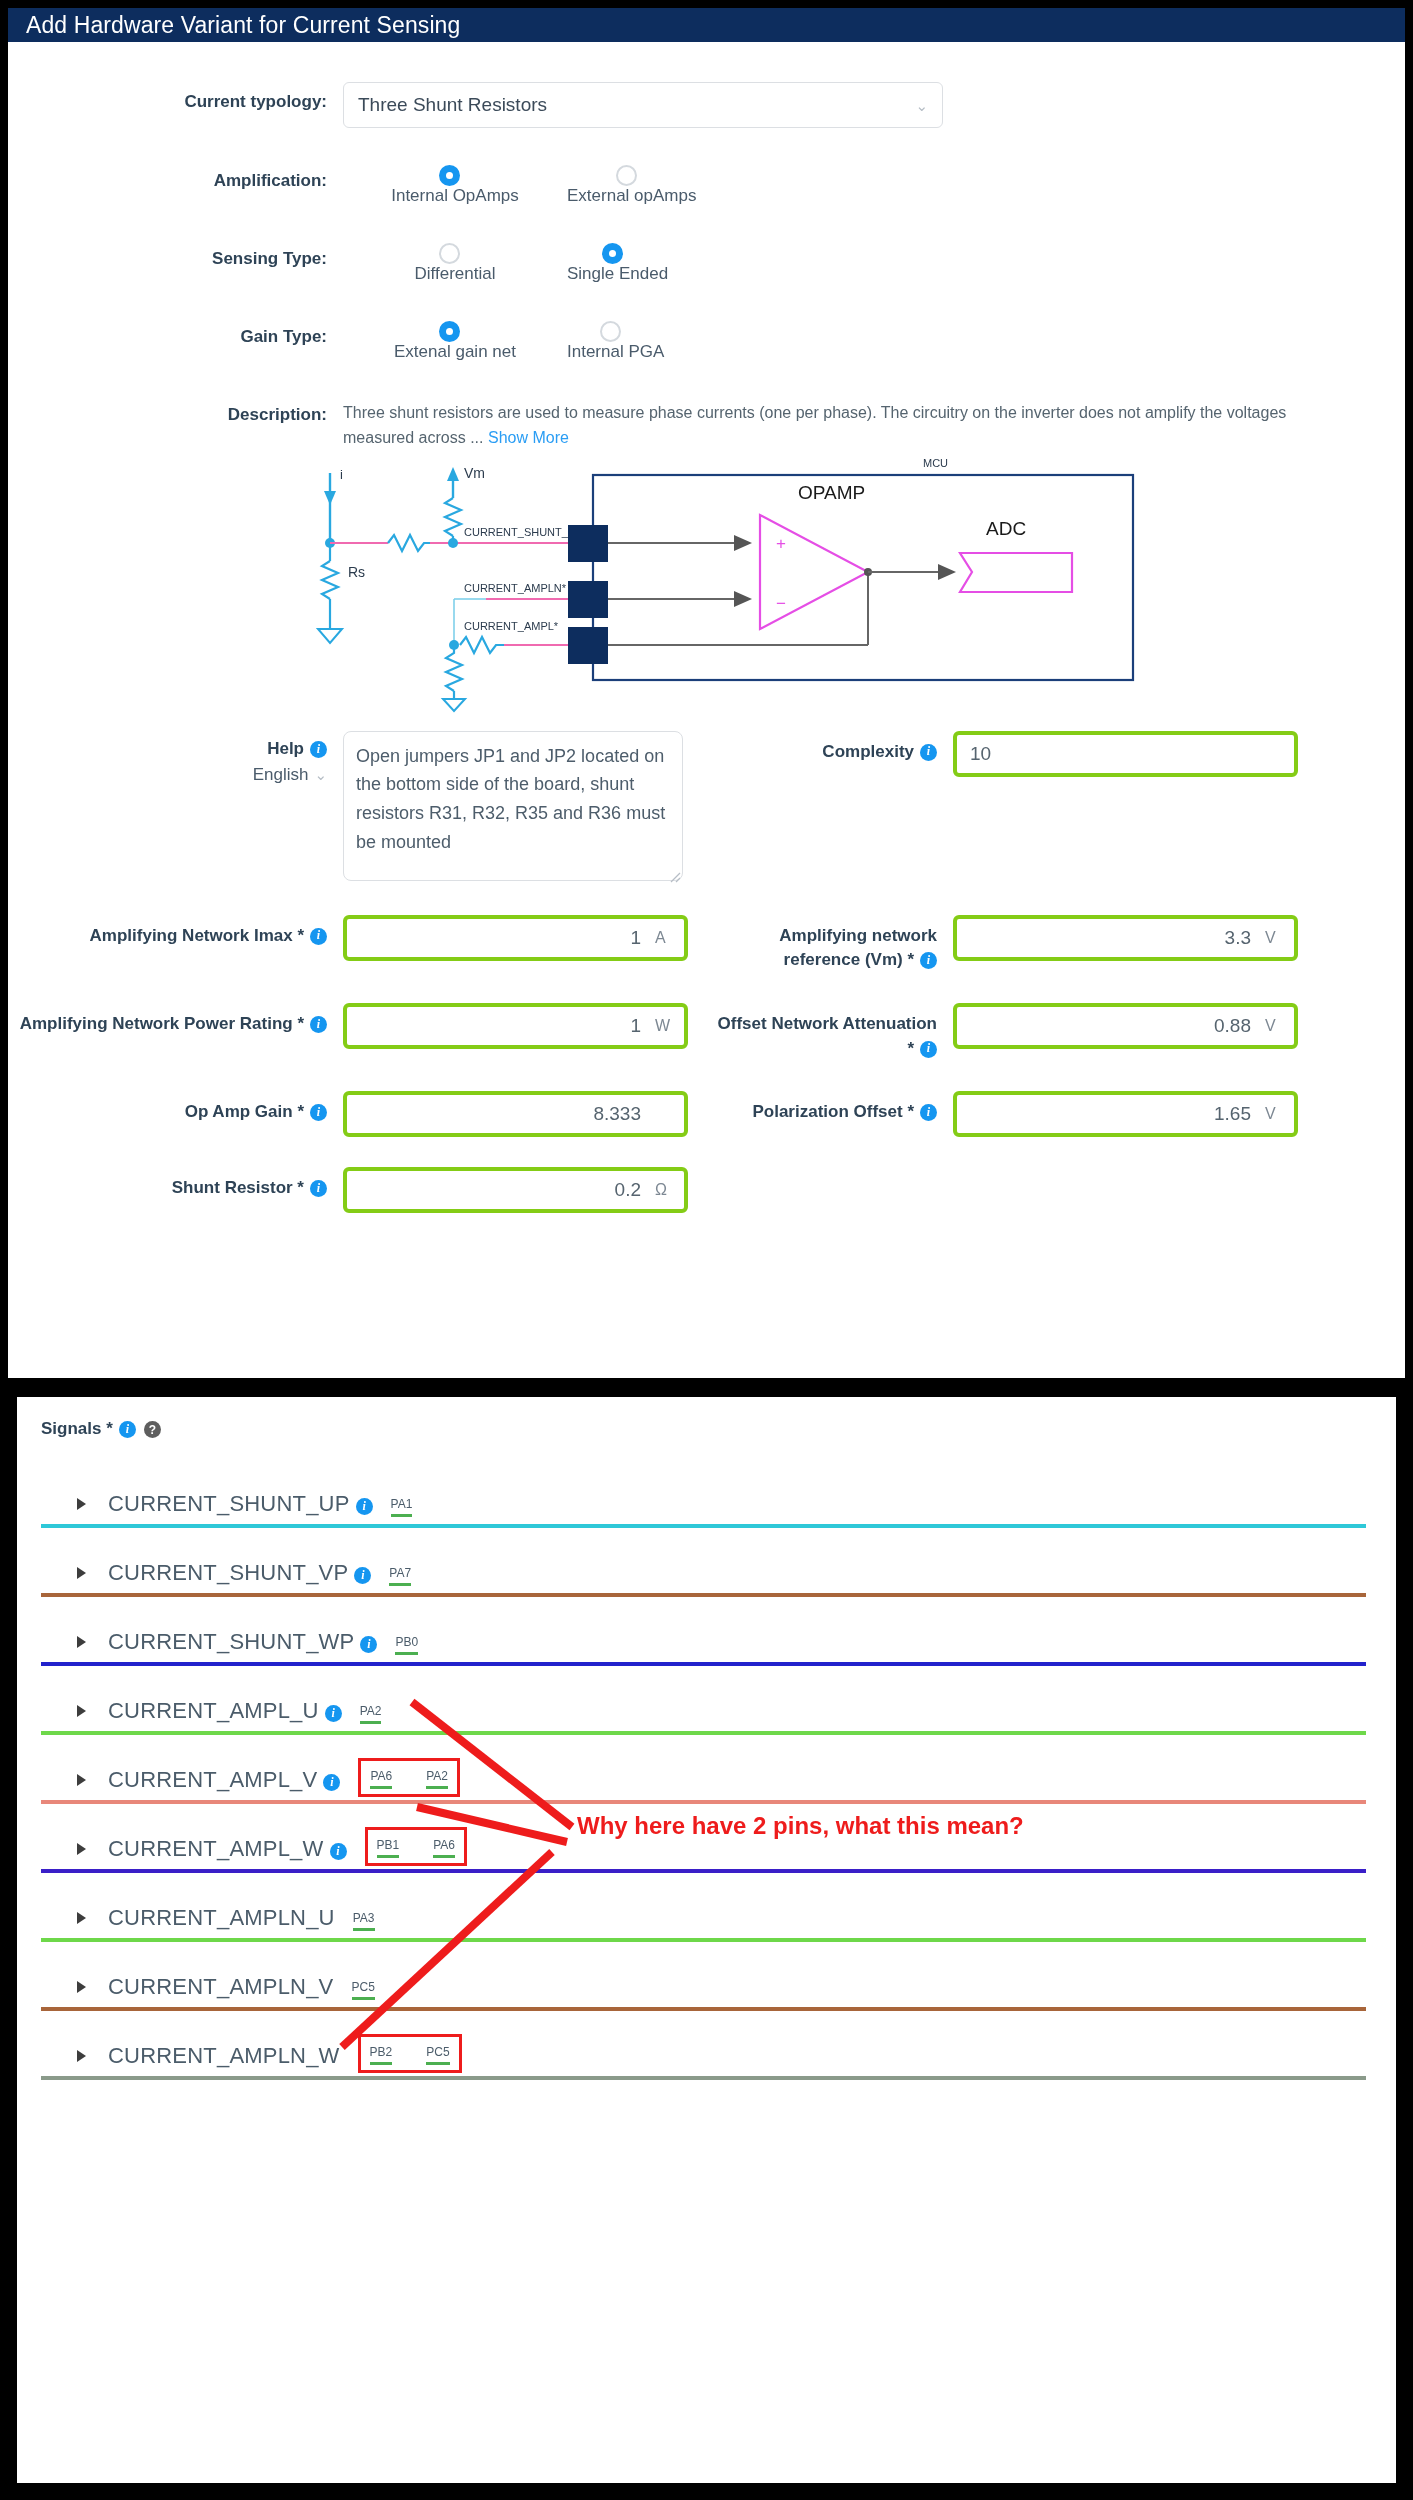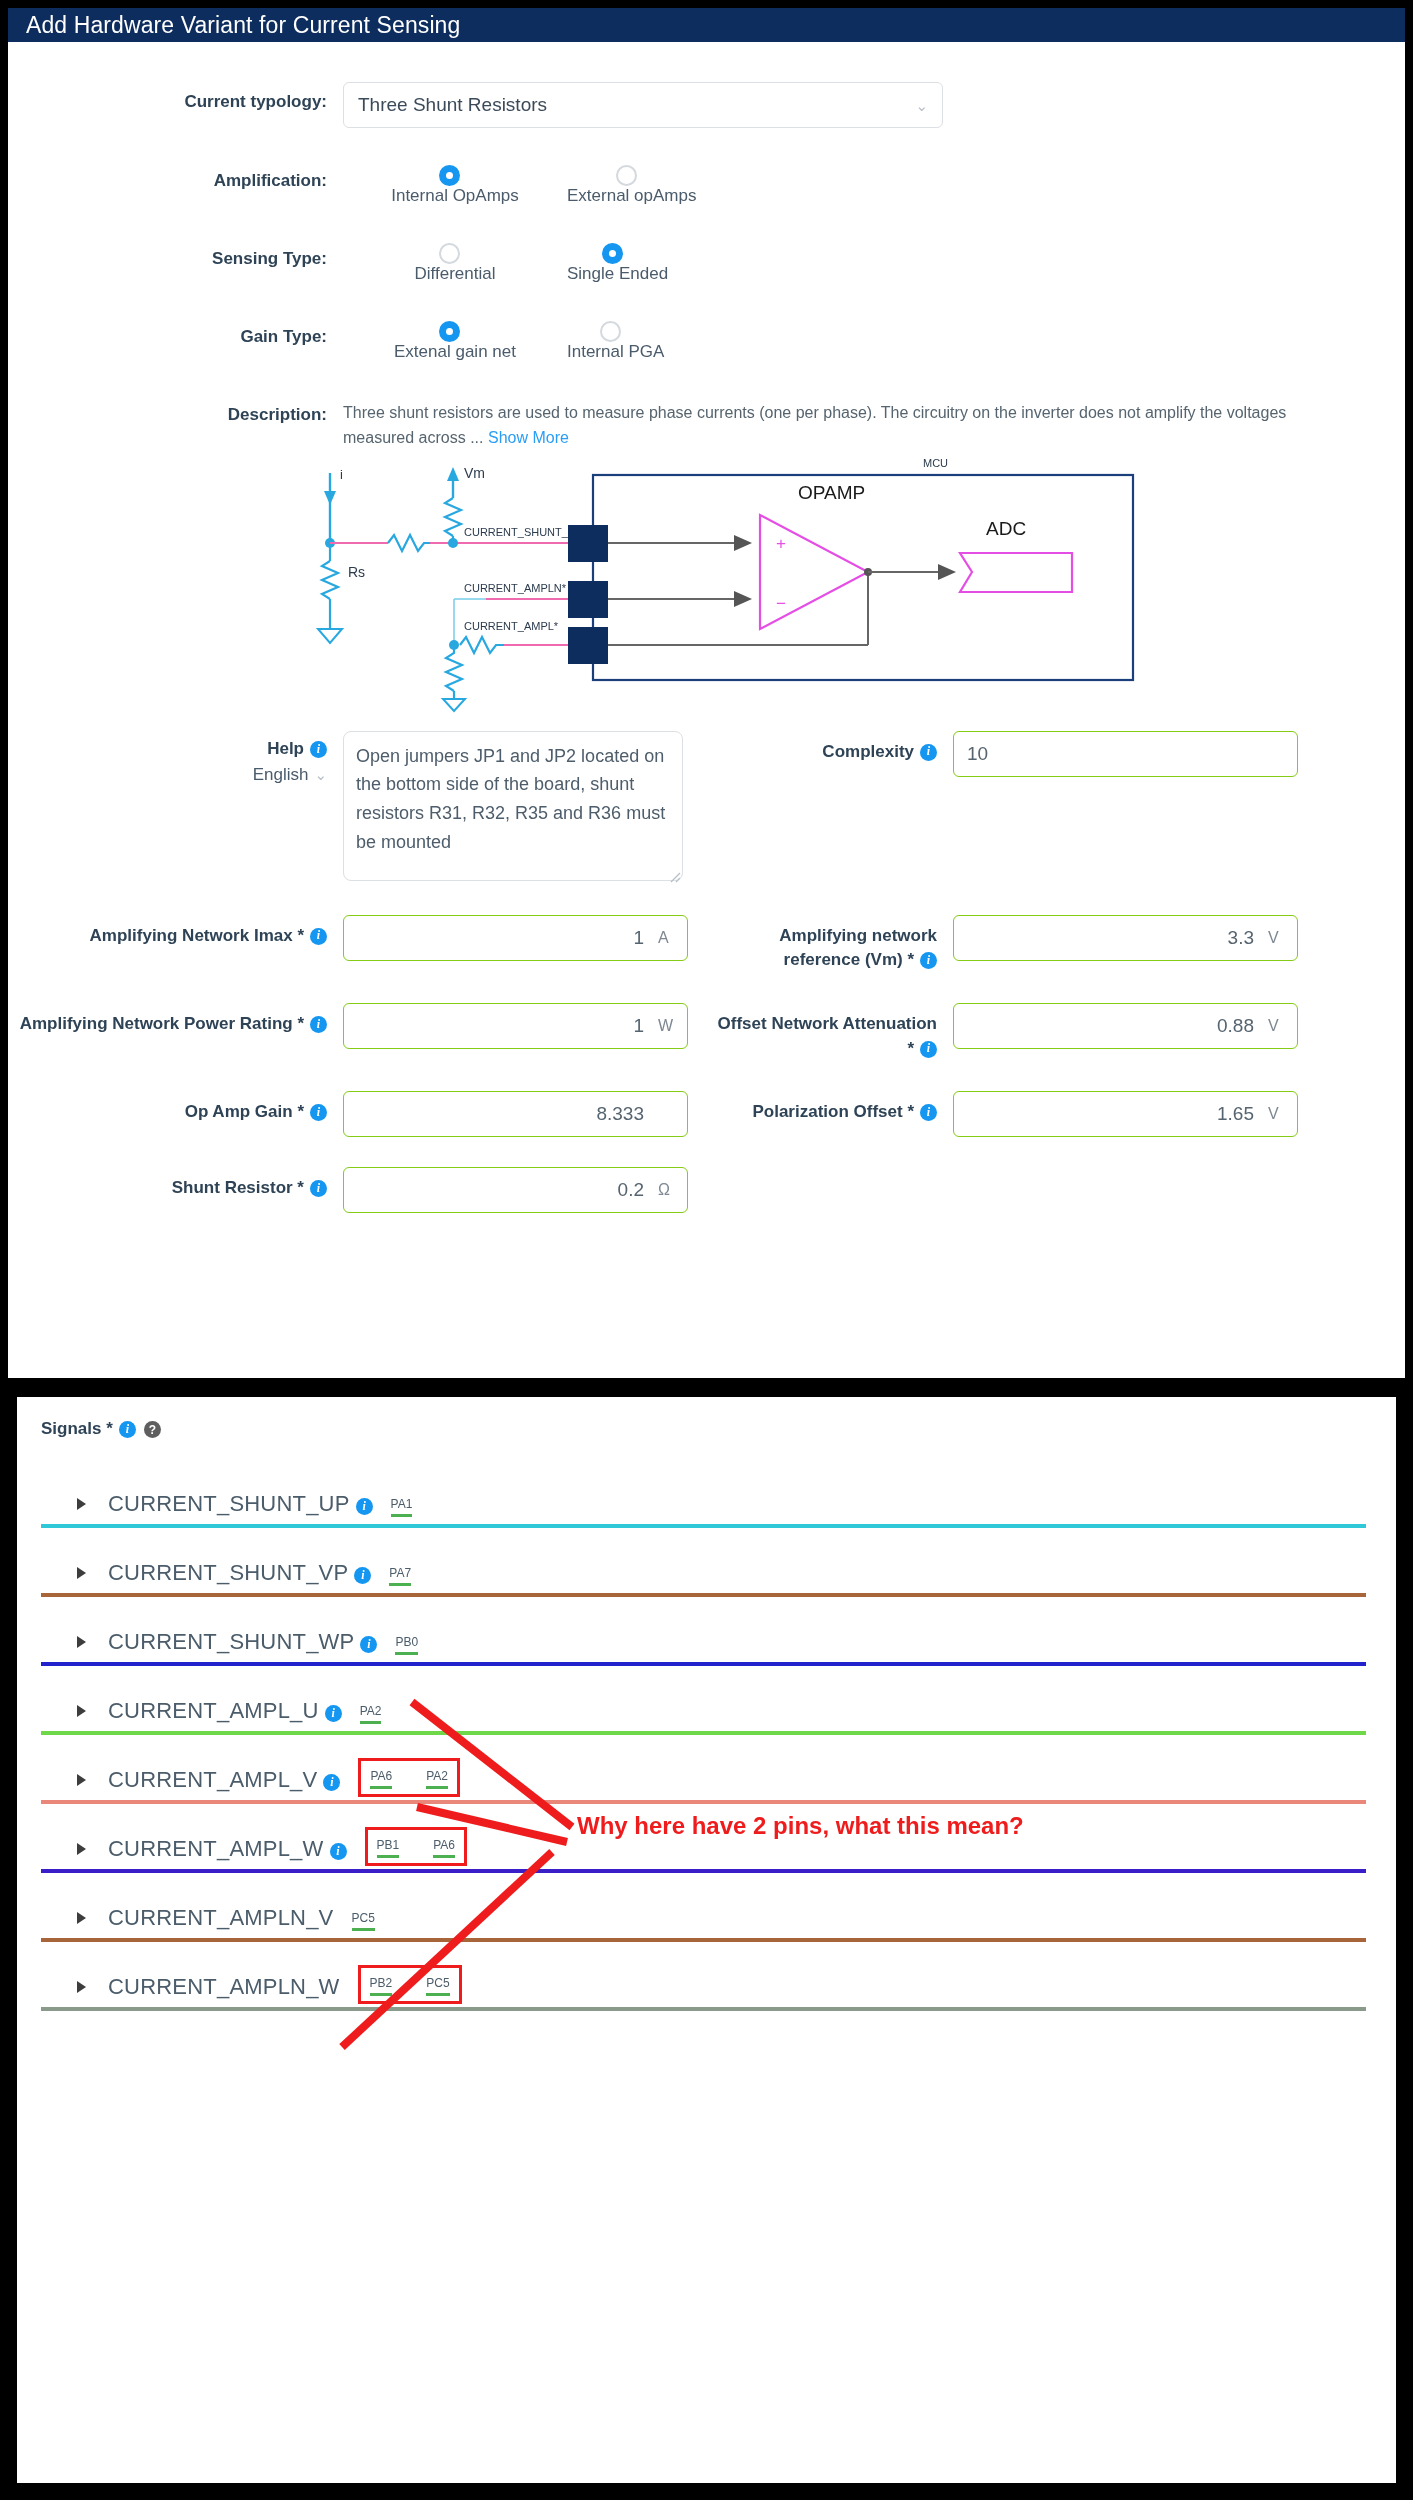--- a/index.html
+++ b/index.html
@@ -126,21 +126,21 @@
     position: absolute; right: 2px; bottom: 2px;
   }
 
   .lbl-r {
     width: 245px; text-align: right; padding-right: 16px;
     font-size: 17px; font-weight: bold; color: #2e4356; padding-top: 9px;
     line-height: 1.45;
   }
   .inp {
     width: 275px; height: 46px;
-    border: 1px solid #84cc16; border-radius: 6px;
+    border: 4px solid #84cc16; border-radius: 6px;
     display: flex; align-items: center; justify-content: flex-end;
     padding: 0 13px; background: #fff;
   }
   .inp.wide { width: 345px; }
   .inp .val { font-size: 19px; color: #56646f; }
   .inp .unit { font-size: 16px; color: #7d8893; margin-left: 14px; width: 16px; text-align: left;}
 
   .info {
     display: inline-flex; align-items: center; justify-content: center;
     width: 17px; height: 17px; border-radius: 50%;
@@ -529,20 +529,30 @@
               <span class="pins boxed">
                 <span class="pin" style="margin-right: 34px;"><span class="pin-label">PB1</span><span class="pin-bar" style="display: block; background: rgb(76, 175, 80);"></span></span>
                 <span class="pin" style="margin-right: 0px;"><span class="pin-label">PA6</span><span class="pin-bar" style="display: block; background: rgb(76, 175, 80);"></span></span>
               </span>
             </div>
             <div class="divider" style="background: rgb(58, 31, 200);"></div>
           </div>
           <div class="sig-row">
             <div class="sig-line">
               <span class="tri"></span>
+              <span class="sig-name">CURRENT_AMPLN_U</span>
+              <span class="pins">
+                <span class="pin" style="margin-right: 0px;"><span class="pin-label">PA3</span><span class="pin-bar" style="display: block; background: rgb(76, 175, 80);"></span></span>
+              </span>
+            </div>
+            <div class="divider" style="background: rgb(110, 216, 74);"></div>
+          </div>
+          <div class="sig-row">
+            <div class="sig-line">
+              <span class="tri"></span>
               <span class="sig-name">CURRENT_AMPLN_V</span>
               <span class="pins">
                 <span class="pin" style="margin-right: 0px;"><span class="pin-label">PC5</span><span class="pin-bar" style="display: block; background: rgb(76, 175, 80);"></span></span>
               </span>
             </div>
             <div class="divider" style="background: rgb(168, 101, 58);"></div>
           </div>
           <div class="sig-row">
             <div class="sig-line">
               <span class="tri"></span>

